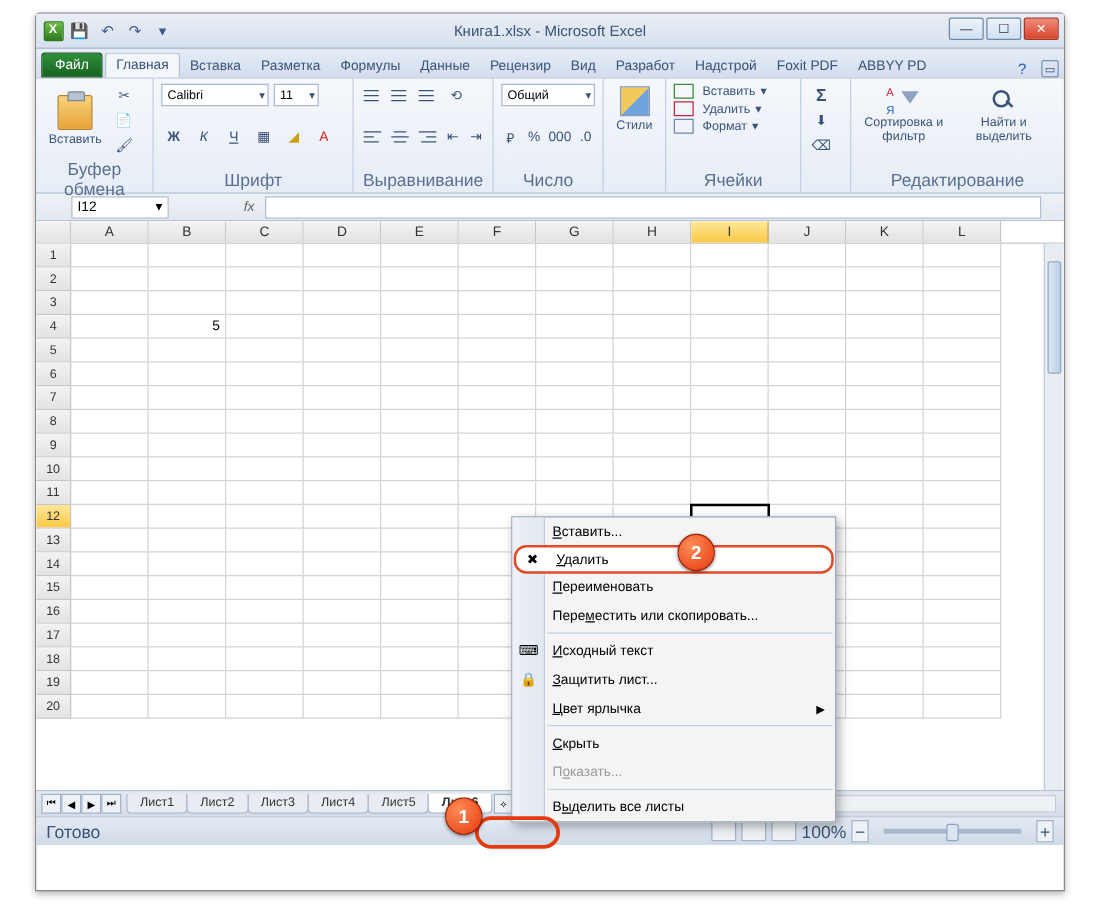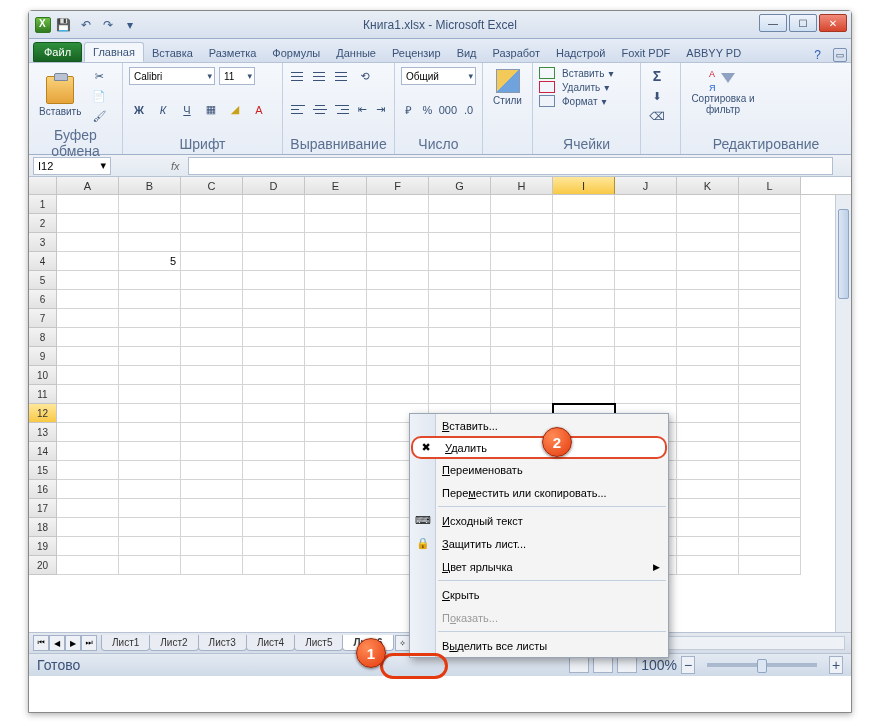--- a/index.html
+++ b/index.html
@@ -36,21 +36,21 @@
 .cell-ic{width:16px;height:12px;border:1px solid #6e87a7;display:inline-block;margin-right:3px;}
 .styles-ic{width:24px;height:24px;background:linear-gradient(135deg,#f3c95a 50%,#6fa3de 50%);border:1px solid #8a99b2;margin-bottom:2px;}
 .sortfilt-ic{width:28px;height:24px;position:relative;}
 .sortfilt-ic::before{content:"A";position:absolute;left:0;top:0;font-size:9px;color:#c23;}
 .sortfilt-ic::after{content:"Я";position:absolute;left:0;bottom:0;font-size:9px;color:#26c;}
 .funnel{position:absolute;right:2px;top:4px;width:0;height:0;border-left:7px solid transparent;border-right:7px solid transparent;border-top:10px solid #8fa2c1;}
 .find-ic{width:24px;height:24px;position:relative;}
 .find-ic::before{content:"";position:absolute;left:3px;top:3px;width:10px;height:10px;border:2px solid #3a5277;border-radius:50%;}
 .find-ic::after{content:"";position:absolute;left:13px;top:13px;width:7px;height:2px;background:#3a5277;transform:rotate(45deg);}
 .sigma{font-size:14px;font-weight:bold;color:#3a5277;}
-.namebox-row{height:22px;background:linear-gradient(#eef2f7,#e3e9f1);border-bottom:1px solid #b7c3d4;display:flex;align-items:center;font-size:11px;}
+.namebox-row{height:22px;background:linear-gradient(#eef2f7,#e3e9f1);border-bottom:1px solid #b7c3d4;display:flex;align-items:center;font-size:11px;padding-left:24px;}
 .namebox{width:78px;border:1px solid #b1bed1;background:#fff;height:18px;margin-left:4px;padding:0 4px;display:flex;align-items:center;justify-content:space-between;}
 .fx-label{font-style:italic;color:#666;margin:0 8px 0 60px;}
 .fx-input{flex:1;border:1px solid #b1bed1;background:#fff;height:18px;margin-right:18px;}
 .grid-area{position:relative;height:455px;overflow:hidden;background:#fff;}
 .col-headers{display:flex;height:18px;border-bottom:1px solid #c6c6c6;}
 .corner{width:28px;background:linear-gradient(#f3f3f3,#e3e3e3);border-right:1px solid #c6c6c6;}
 .ch{width:62px;background:linear-gradient(#f3f3f3,#e3e3e3);border-right:1px solid #c6c6c6;text-align:center;font-size:11px;color:#333;line-height:18px;}
 .ch.sel{background:linear-gradient(#ffe79a,#f9c946);border-right-color:#b09030;}
 .rows{}
 .row{display:flex;height:19px;}
@@ -237,20 +237,24 @@
     </div>
 
     <div class="rgroup" style="flex:1;border-right:none">
       <div class="rgrow" style="gap:10px">
         <div class="bigbtn">
           <div class="sortfilt-ic">
               <div class="funnel"></div>
             </div>
           <span style="width:64px;text-align:center">Сортировка и фильтр</span>
         </div>
+        <div class="bigbtn">
+          <div class="find-ic"></div>
+          <span style="width:60px;text-align:center">Найти и выделить</span>
+        </div>
       </div>
       <div class="rgroup-label">Редактирование</div>
     </div>
   </div>
 
   <div class="namebox-row">
     <div class="namebox">
         <span>I12</span>
         <span>▾</span>
       </div>

